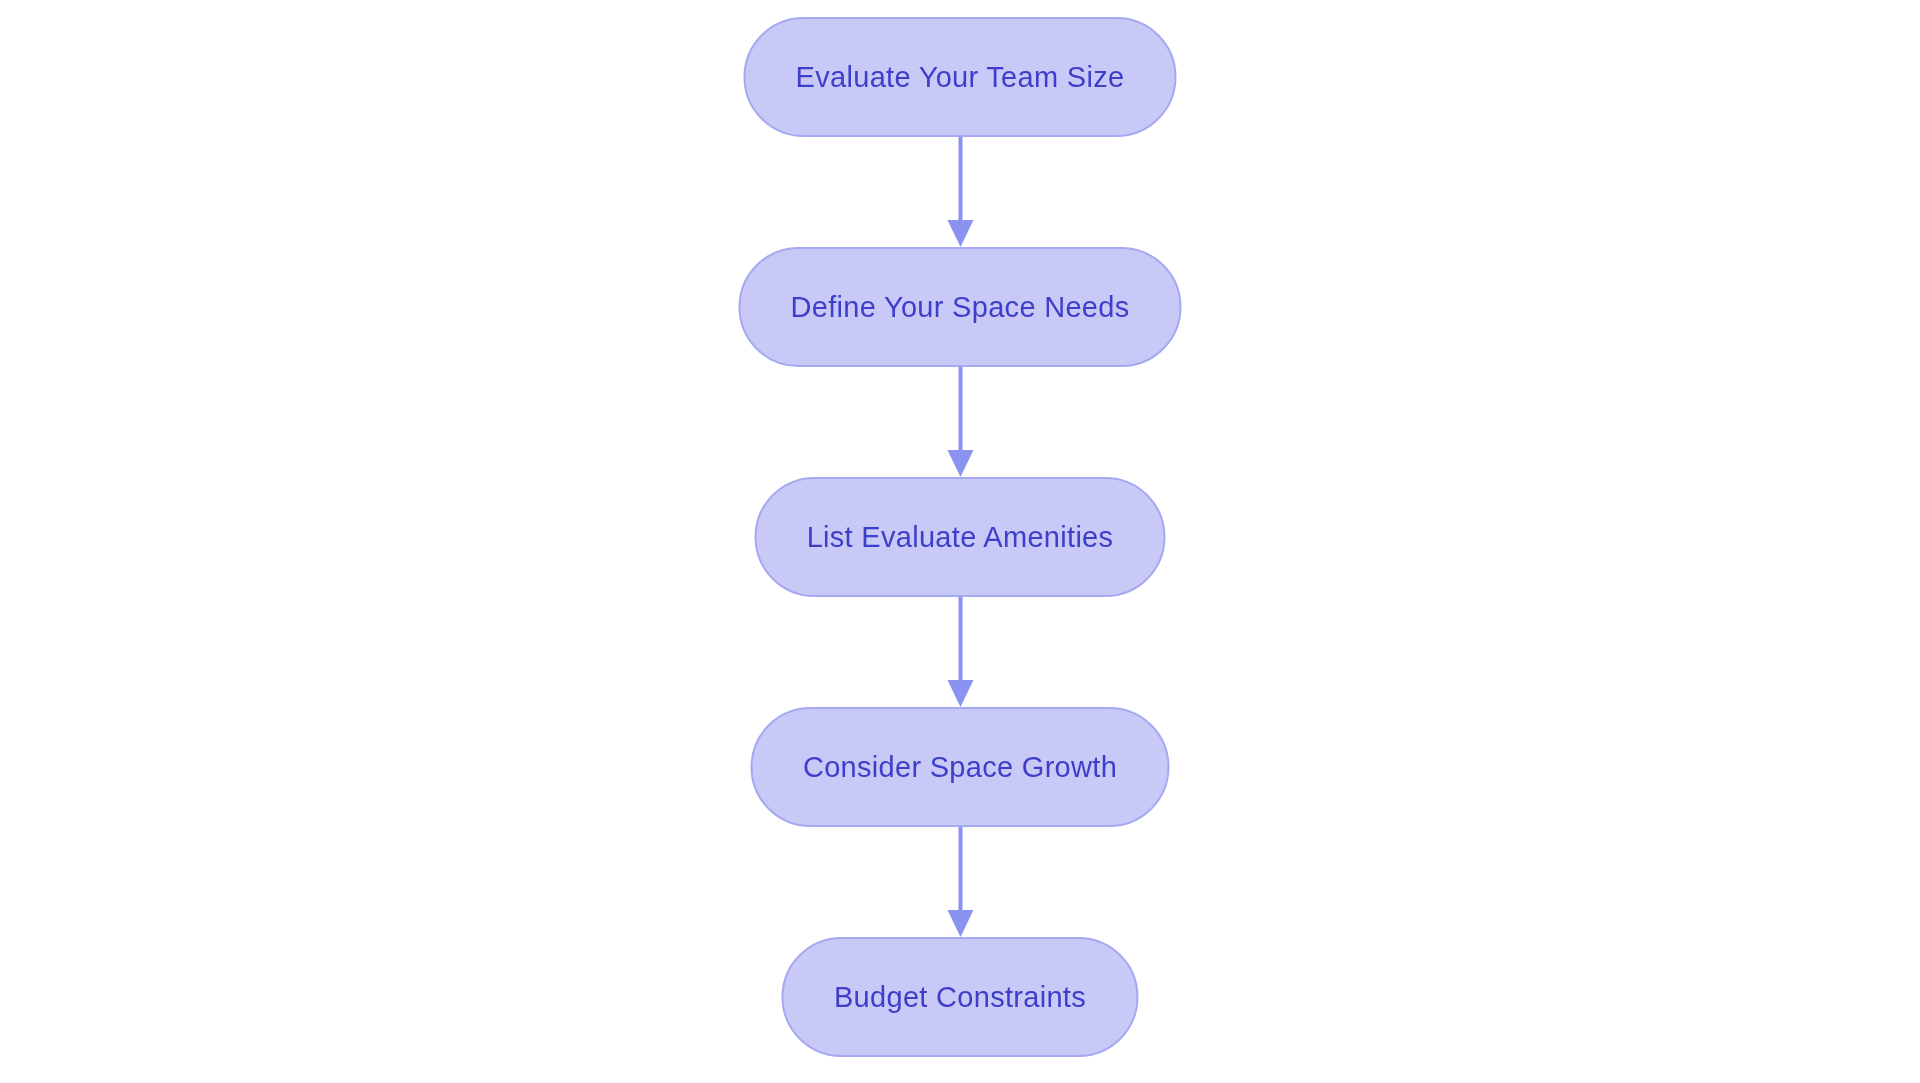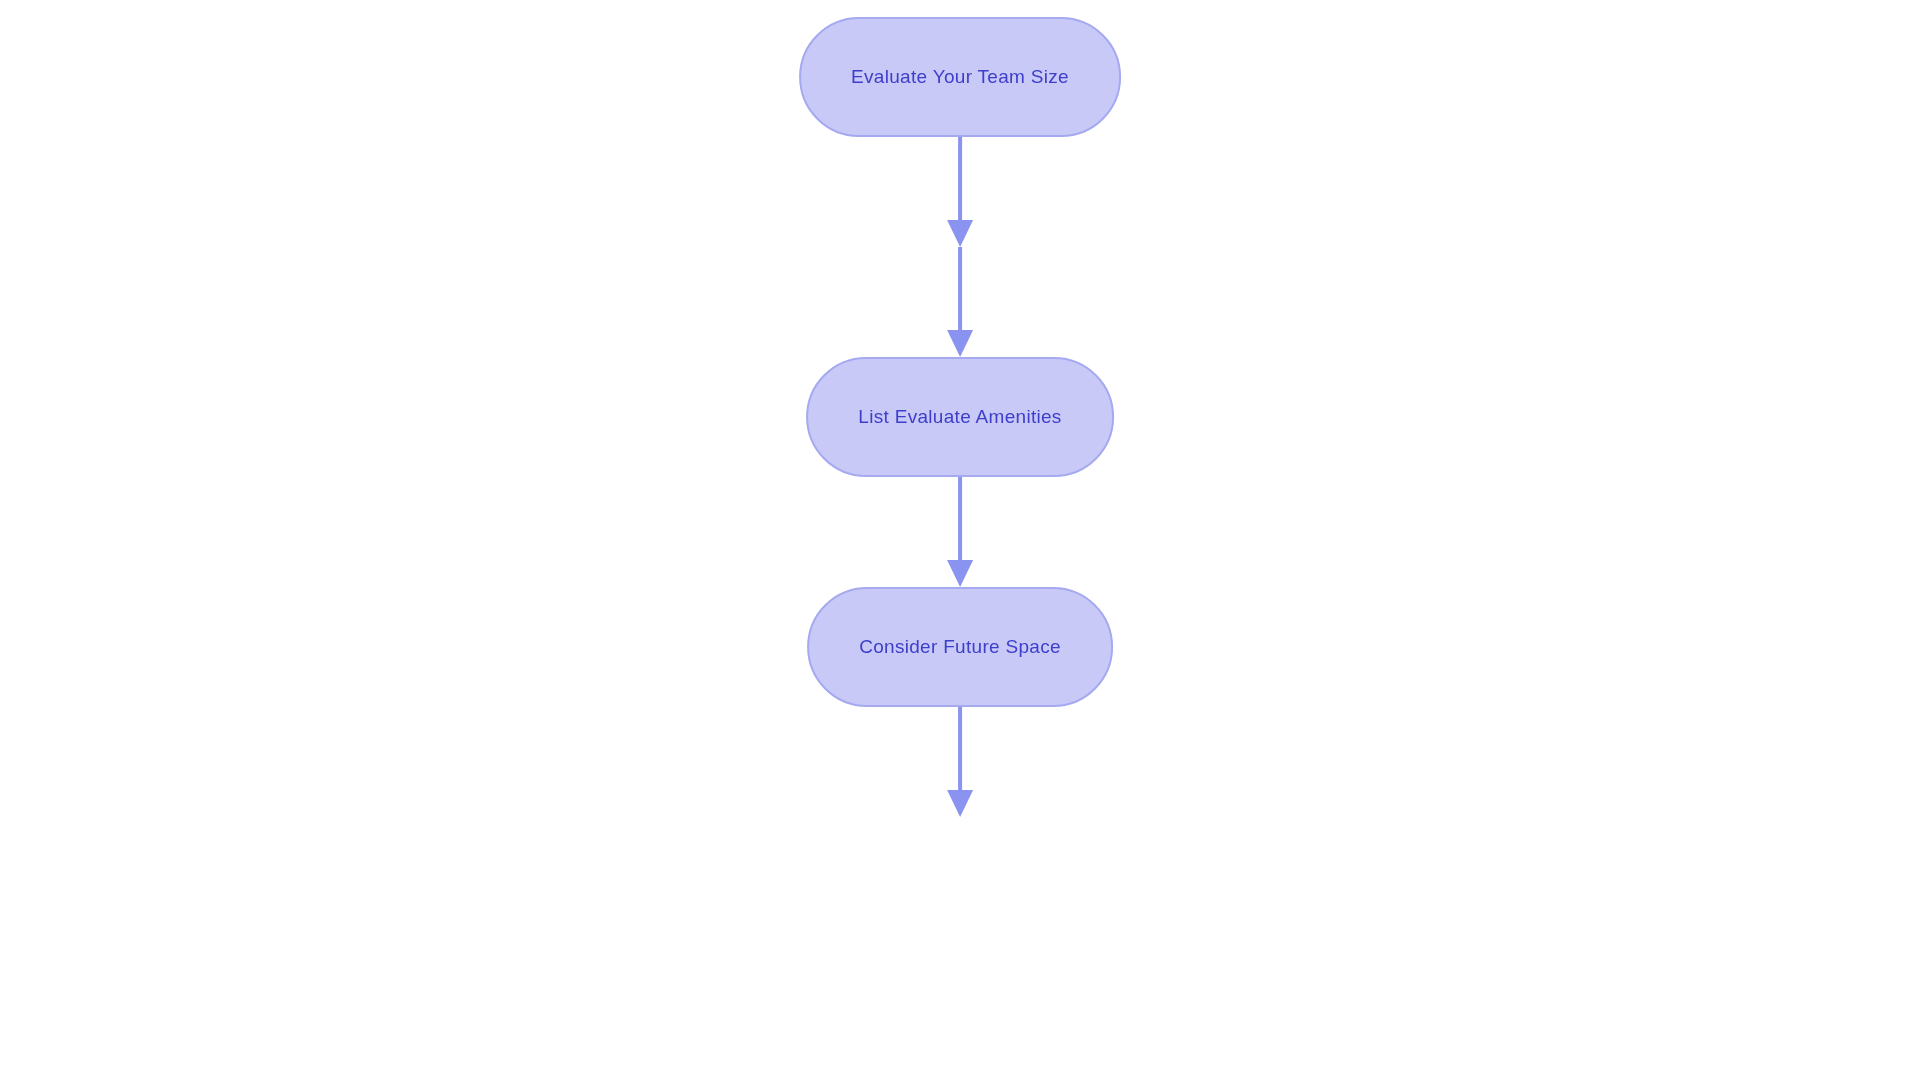--- a/index.html
+++ b/index.html
@@ -37,21 +37,21 @@
     padding: 0 50px;
     border-radius: 60px;
     background: var(--node-fill);
     border: 2px solid var(--node-border);
     display: flex;
     align-items: center;
     justify-content: center;
     white-space: nowrap;
   }
   .flow-node .node-label {
-    font-size: 19px;
+    font-size: 29px;
     font-weight: 400;
     color: var(--node-text);
     letter-spacing: 0.3px;
   }
   .flow-arrow {
     height: 110px;
     display: flex;
     flex-direction: column;
     align-items: center;
   }
@@ -76,39 +76,45 @@
 
     <div class="flow-node">
       <span class="node-label">Evaluate Your Team Size</span>
     </div>
 
     <div class="flow-arrow">
       <div class="arrow-line"></div>
       <div class="arrow-head"></div>
     </div>
 
+    <div class="flow-node">
+      <span class="node-label">Define Your Space Needs</span>
+    </div>
 
     <div class="flow-arrow">
       <div class="arrow-line"></div>
       <div class="arrow-head"></div>
     </div>
 
     <div class="flow-node">
       <span class="node-label">List Evaluate Amenities</span>
     </div>
 
     <div class="flow-arrow">
       <div class="arrow-line"></div>
       <div class="arrow-head"></div>
     </div>
 
     <div class="flow-node">
-      <span class="node-label">Consider Future Space</span>
+      <span class="node-label">Consider Space Growth</span>
     </div>
 
     <div class="flow-arrow">
       <div class="arrow-line"></div>
       <div class="arrow-head"></div>
     </div>
 
+    <div class="flow-node">
+      <span class="node-label">Budget Constraints</span>
+    </div>
 
   </div>
 </div>
 
 </body></html>

